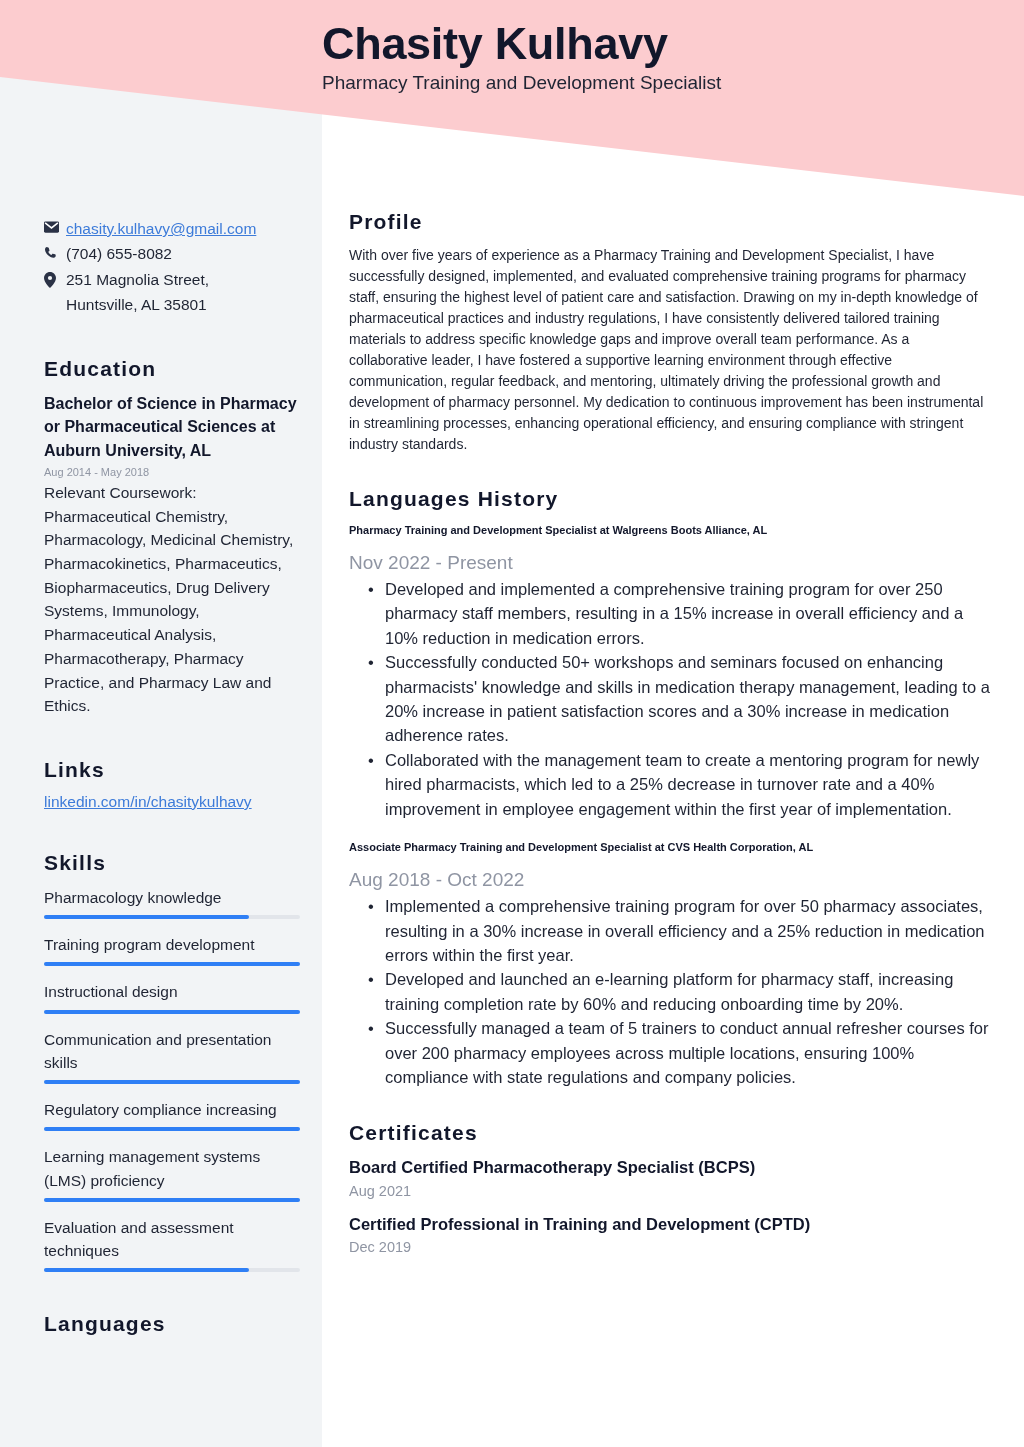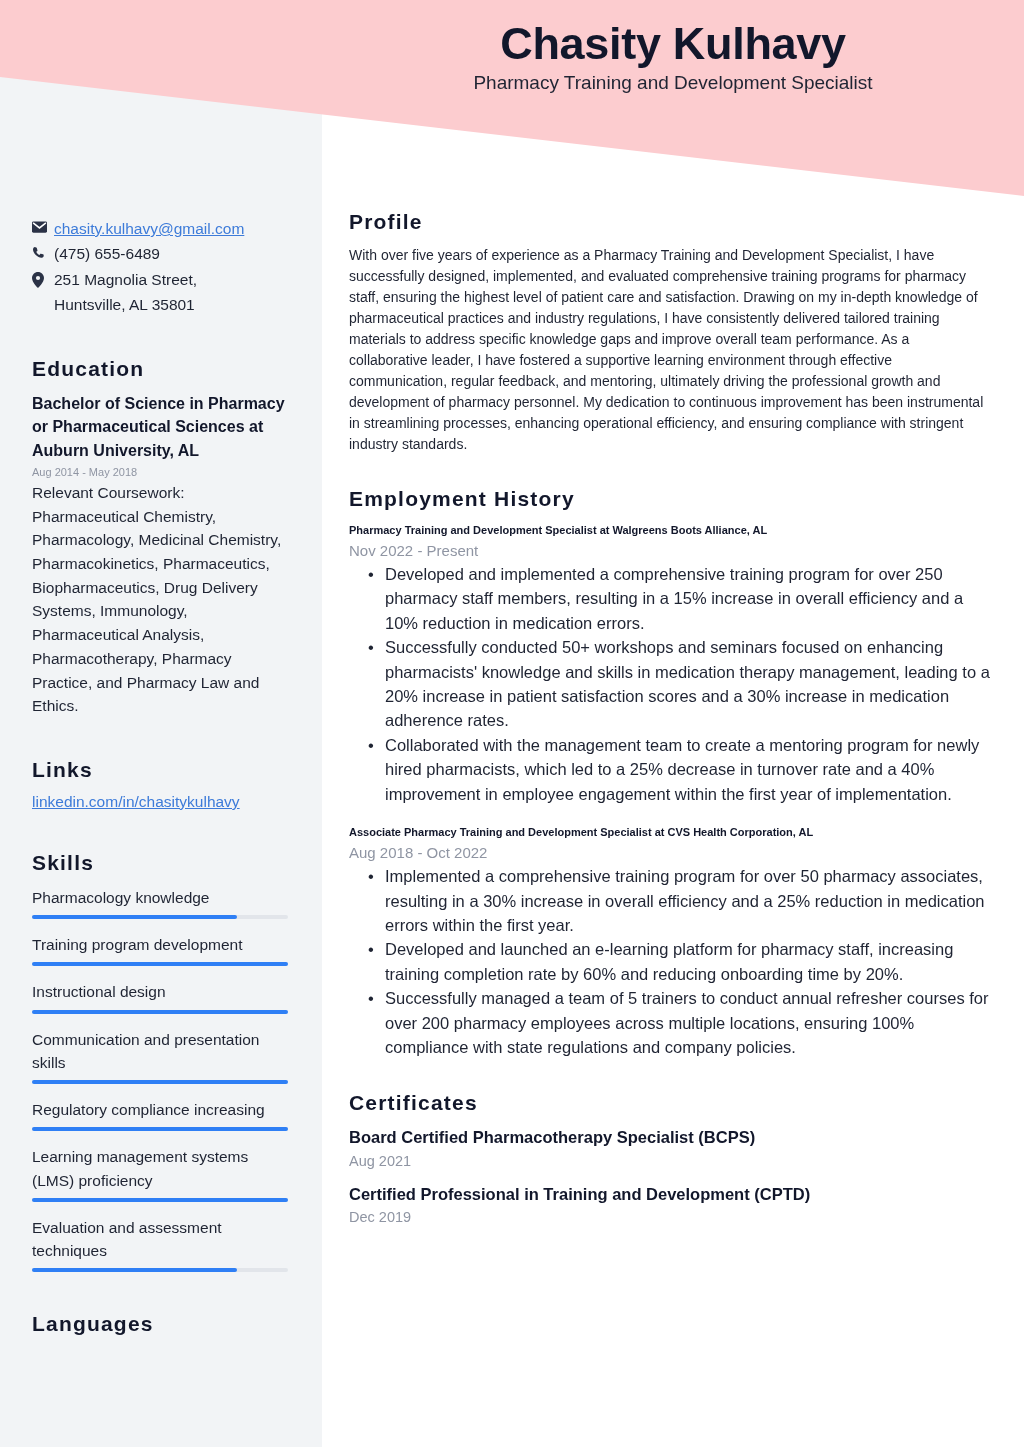--- a/index.html
+++ b/index.html
@@ -46,21 +46,21 @@
     background: #fccccf;
     clip-path: polygon(0 0, 1024px 0, 1024px 196px, 0 77px);
     z-index: 2;
   }
 
   .header-text {
     position: absolute;
     left: 322px;
     top: 18px;
     width: 702px;
-    text-align: center;
+    text-align: left;
     z-index: 3;
   }
 
   .candidate-name {
     font-size: 45px;
     font-weight: bold;
     color: #12172b;
     letter-spacing: -0.3px;
     line-height: 1.15;
   }
@@ -68,21 +68,21 @@
   .candidate-title {
     font-size: 19px;
     color: #1f2433;
     margin-top: 2px;
     line-height: 1.2;
   }
 
   
   .sidebar {
     position: absolute;
-    left: 0;
+    left: 12px;
     top: 0;
     width: 322px;
     height: 1266px;
     padding: 210px 34px 0 32px;
     z-index: 4;
   }
 
   .contact-list { margin-top: 8px; }
 
   .contact-row {
@@ -213,23 +213,23 @@
   .job { margin-bottom: 18px; }
 
   .job-title {
     font-size: 11px;
     font-weight: bold;
     color: #12172b;
     line-height: 1.55;
   }
 
   .job-date {
-    font-size: 15px;
+    font-size: 19px;
     color: #8f95a3;
-    margin-top: 3px;
+    margin-top: 13px;
     margin-bottom: 3px;
   }
 
   .job-bullets {
     list-style: none;
     padding-left: 0;
     margin: 0;
   }
 
   .job-bullets li {
@@ -291,21 +291,21 @@
         </span>
         <span class="contact-text link">chasity.kulhavy@gmail.com</span>
       </div>
 
       <div class="contact-row">
         <span class="contact-icon">
           <svg width="14" height="14" viewBox="0 0 16 16">
               <path d="M3.2 1.2c-.8 0-1.8 1-2 2.1-.3 2 1.1 5 3.1 7s5 3.4 7 3.1c1.1-.2 2.1-1.2 2.1-2l-.1-1.1c0-.4-.3-.7-.7-.8l-2.4-.6c-.4-.1-.8.1-1 .4l-.7 1c-1.6-.8-2.9-2.1-3.7-3.7l1-.7c.3-.2.5-.6.4-1l-.6-2.4c-.1-.4-.4-.7-.8-.7z" fill="#2b3246"></path>
             </svg>
         </span>
-        <span class="contact-text">(475) 655-6489</span>
+        <span class="contact-text">(704) 655-8082</span>
       </div>
 
       <div class="contact-row">
         <span class="contact-icon">
           <svg width="12" height="16" viewBox="0 0 12 16">
               <path d="M6 0C2.7 0 0 2.7 0 6c0 4.2 5.2 9.4 5.4 9.6.3.3.8.3 1.1 0C6.8 15.4 12 10.2 12 6c0-3.3-2.7-6-6-6z" fill="#2b3246"></path>
               <circle cx="6" cy="6" r="2.1" fill="#f2f4f6"></circle>
             </svg>
         </span>
         <span class="contact-text">251 Magnolia Street,</span>
@@ -383,21 +383,21 @@
   </div>
 
   <div class="main">
 
     <div class="section">
       <div class="main-heading">Profile</div>
       <div class="profile-text">With over five years of experience as a Pharmacy Training and Development Specialist, I have successfully designed, implemented, and evaluated comprehensive training programs for pharmacy staff, ensuring the highest level of patient care and satisfaction. Drawing on my in-depth knowledge of pharmaceutical practices and industry regulations, I have consistently delivered tailored training materials to address specific knowledge gaps and improve overall team performance. As a collaborative leader, I have fostered a supportive learning environment through effective communication, regular feedback, and mentoring, ultimately driving the professional growth and development of pharmacy personnel. My dedication to continuous improvement has been instrumental in streamlining processes, enhancing operational efficiency, and ensuring compliance with stringent industry standards.</div>
     </div>
 
     <div class="section">
-      <div class="main-heading">Employment History</div>
+      <div class="main-heading">Languages History</div>
       <div id="jobs-container">
           <div class="job">
             <div class="job-title">Pharmacy Training and Development Specialist at Walgreens Boots Alliance, AL</div>
             <div class="job-date">Nov 2022 - Present</div>
             <ul class="job-bullets">
               <li>Developed and implemented a comprehensive training program for over 250 pharmacy staff members, resulting in a 15% increase in overall efficiency and a 10% reduction in medication errors.</li>
               <li>Successfully conducted 50+ workshops and seminars focused on enhancing pharmacists' knowledge and skills in medication therapy management, leading to a 20% increase in patient satisfaction scores and a 30% increase in medication adherence rates.</li>
               <li>Collaborated with the management team to create a mentoring program for newly hired pharmacists, which led to a 25% decrease in turnover rate and a 40% improvement in employee engagement within the first year of implementation.</li>
             </ul>
           </div>

